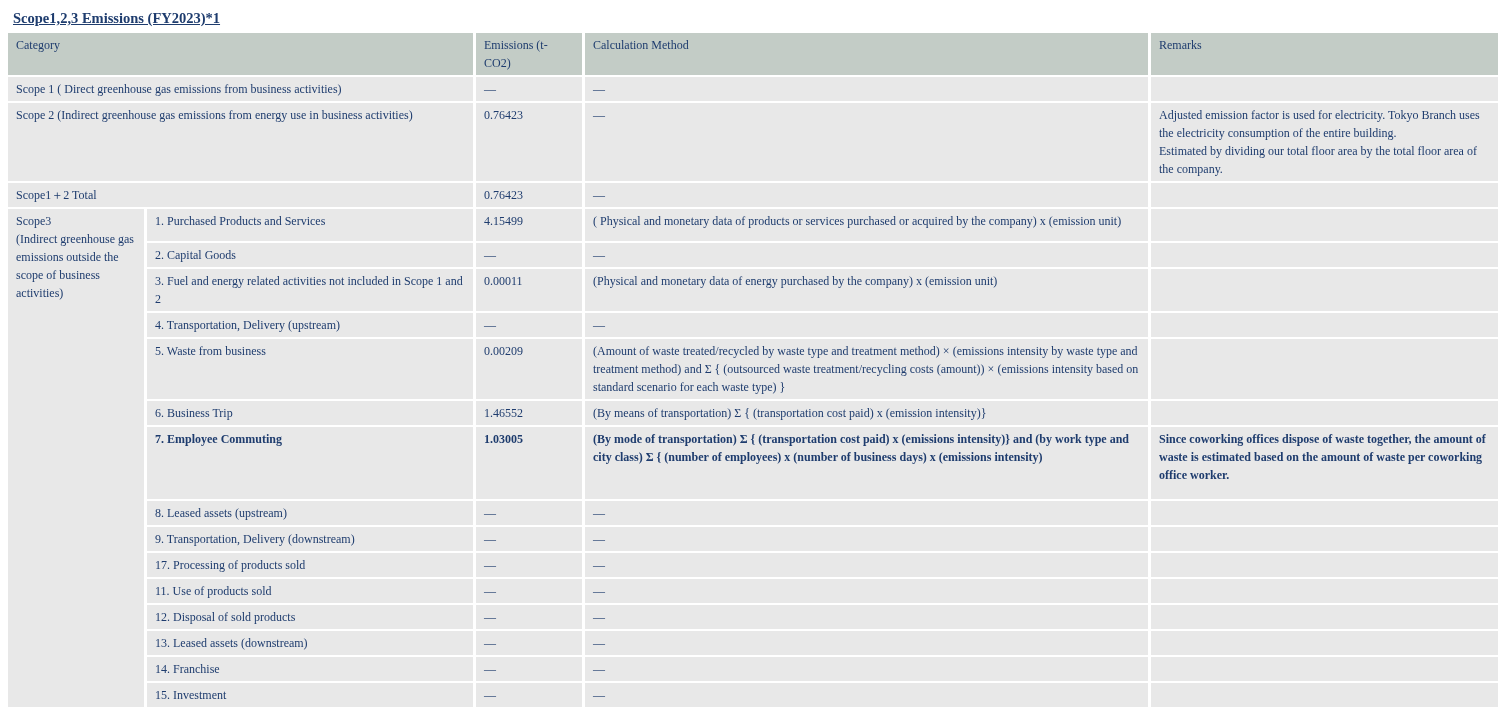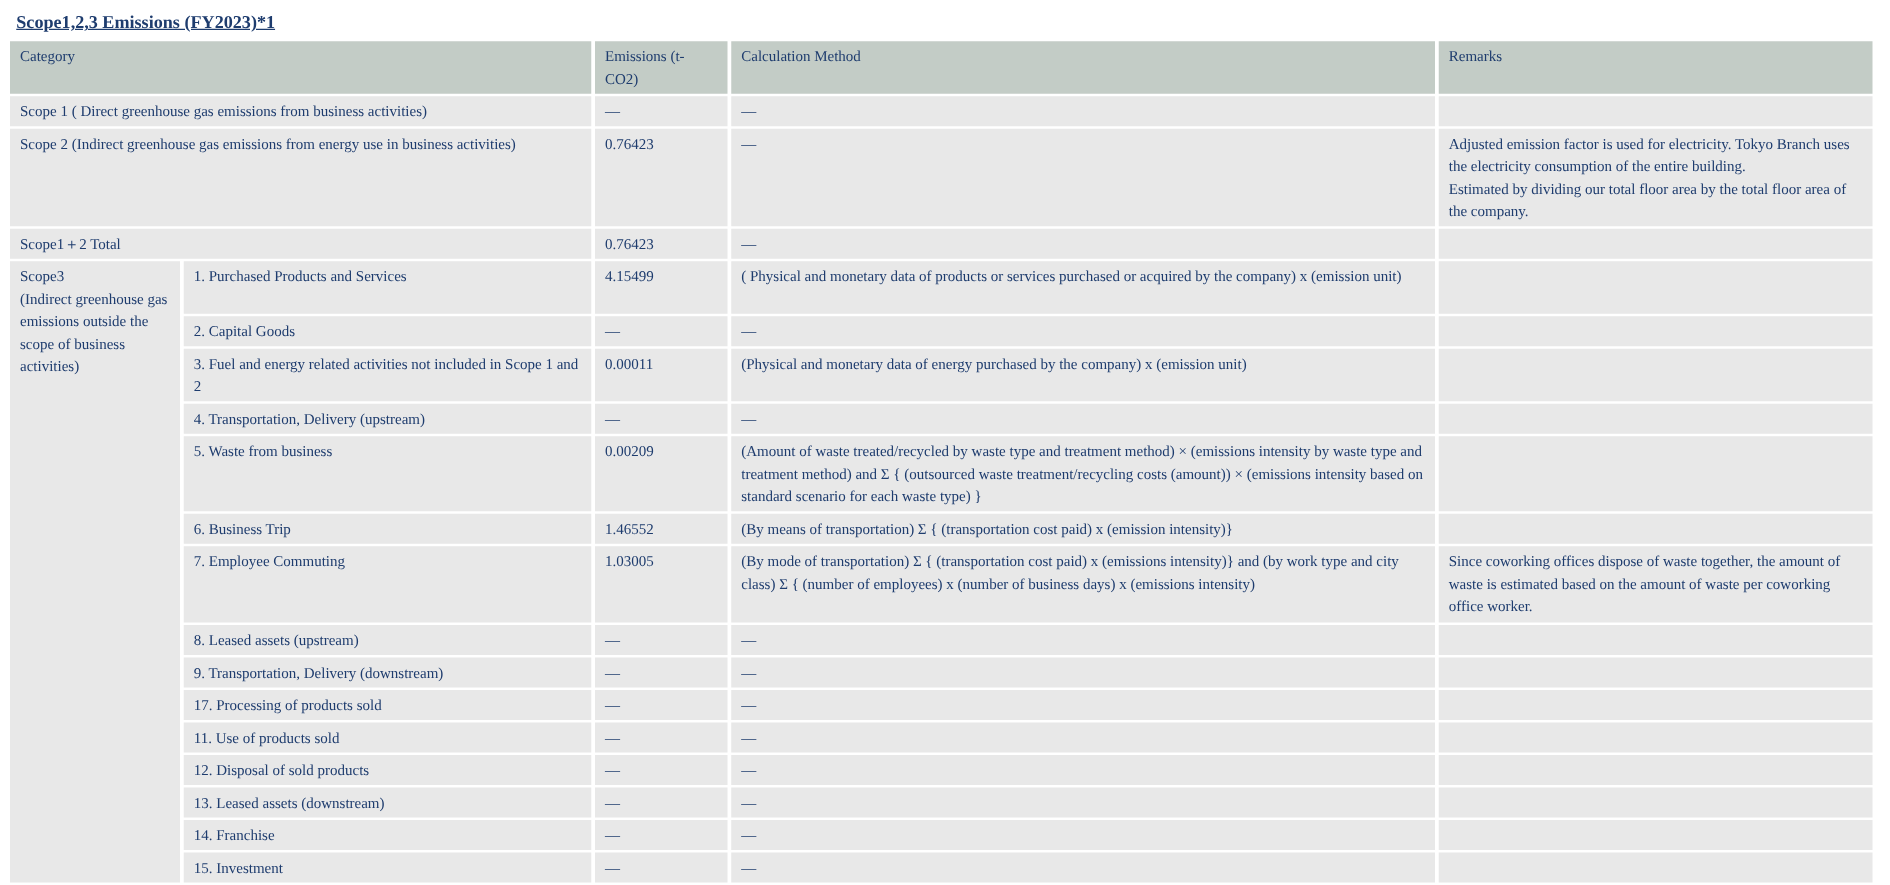--- a/index.html
+++ b/index.html
@@ -42,24 +42,24 @@
     padding: 3px 8px;
     overflow: hidden;
     box-sizing: border-box;
   }
   table.em-table thead th {
     background: #c3ccc6;
     font-weight: normal;
     margin-left: 12px;
   }
   tr.rh-s  { height: 22px; }
-  tr.rh-m  { height: 42px; }
+  tr.rh-m  { height: 32px; }
   tr.rh-l2 { height: 70px; font-family: Liberation Serif, serif; }
   tr.rh-r5 { height: 57px; }
-  tr.rh-r7 { height: 61px; }
+  tr.rh-r7 { height: 72px; font-weight: bold; }
   td.num { text-align: right; }
   td.va-bottom { vertical-align: bottom; padding-bottom: 5px; }
   td.scope3-label {
     text-align: center;
     vertical-align: middle;
     white-space: pre-line;
     line-height: 1.55;
   }
   td.pre { white-space: pre-line; }
 </style>

